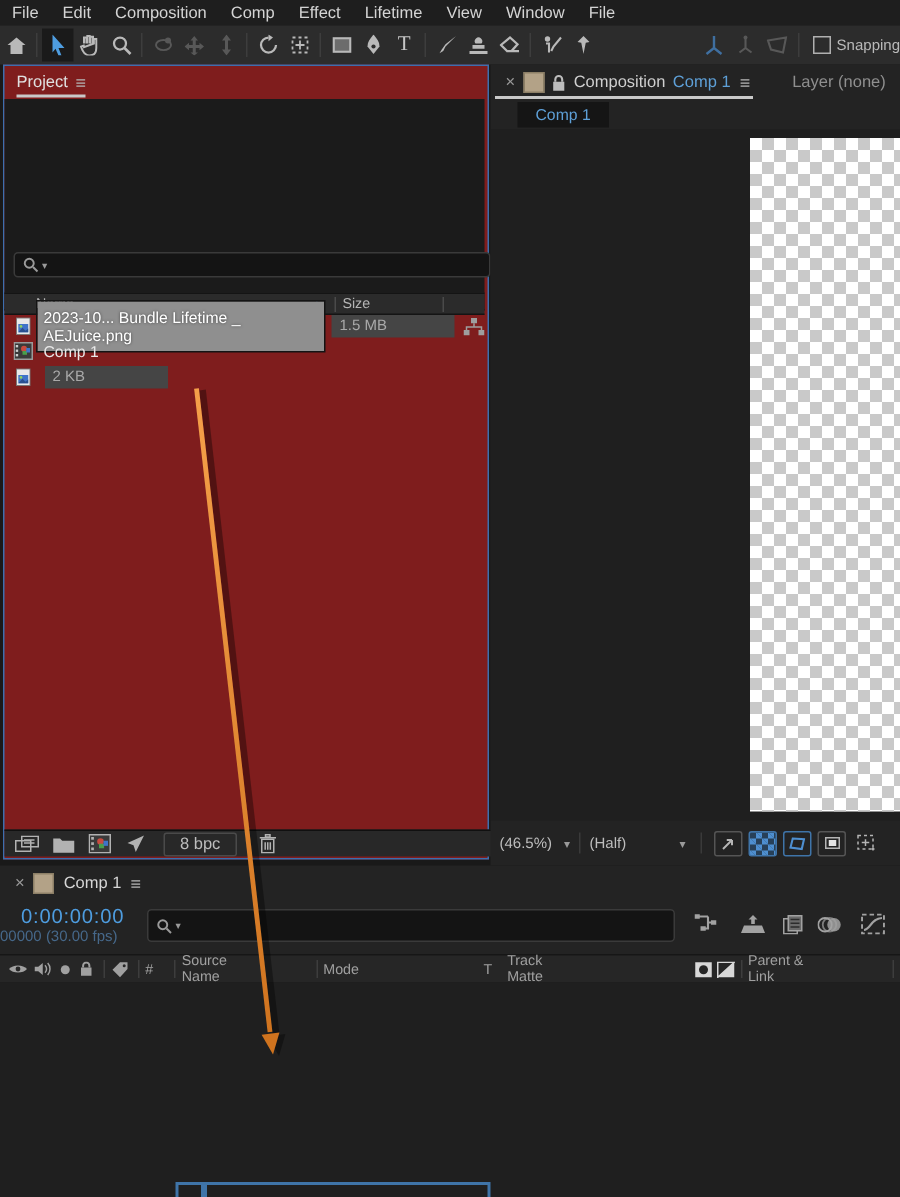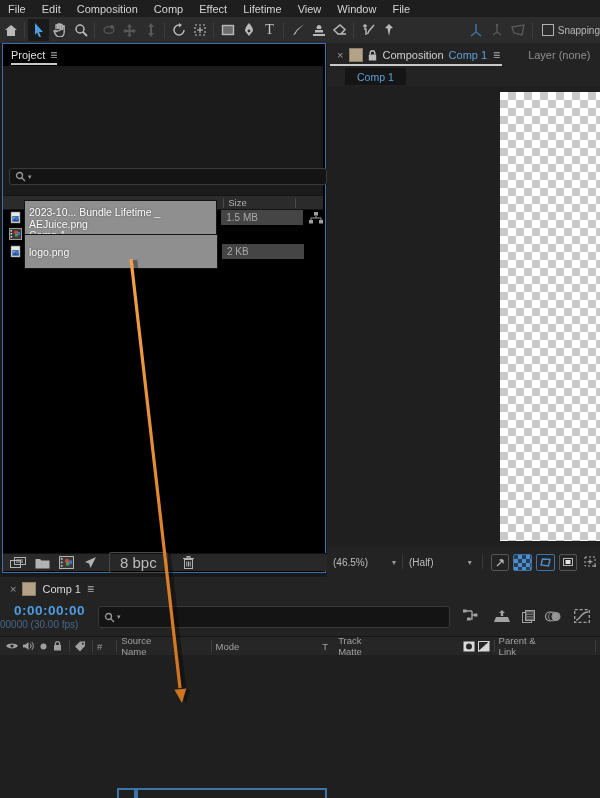--- a/index.html
+++ b/index.html
@@ -19,21 +19,21 @@
            display:flex;align-items:center;color:#b9b9b9}
   .tool{width:21px;height:22px;display:flex;align-items:center;justify-content:center;flex:0 0 auto}
   .tool.active{background:#1a1a1a}
   .tool.dim{color:#585858}
   .tool.blue{color:#3f6fa0}
   .tsep{width:1px;height:16px;background:#3d3d3d;margin:0 3px;flex:0 0 auto}
   #snap-box{width:10px;height:10px;border:1px solid #b0b0b0;margin:0 4px 0 6px;flex:0 0 auto}
   #snap-label{font-size:10px;white-space:nowrap}
 
   
-  #project-panel{left:2px;top:43px;width:322px;height:528px;background:#000000;
+  #project-panel{left:2px;top:43px;width:322px;height:528px;background:#7f1d1d;
                  border:1px solid #3c6fae}
   .ptab-row{height:21px;display:flex;align-items:center;font-size:11px}
   .ptab{display:flex;align-items:center;gap:5px;padding:0 8px;height:100%}
   .ptab .menu-glyph{color:#b5b5b5;font-size:12px}
   .ptab-active{color:#e0e0e0;position:relative}
   .ptab-active::after{content:"";position:absolute;left:8px;right:8px;bottom:0;
                       height:2px;background:#c9c9c9}
   .ptab-inactive{color:#8f8f8f}
   #proj-preview{left:0;top:22px;width:320px;height:140px;background:#1b1b1b;
                 border-bottom:1px solid #101010}
@@ -49,55 +49,55 @@
   .cell-name{height:33px;display:flex;align-items:center;padding:0 4px;color:#e8e8e8}
   .cell-sel{background:#8f8f8f;outline:1px solid #141414;color:#fff;
             text-shadow:0 0 2px rgba(0,0,0,.55)}
   .cell-size{height:15px;display:flex;align-items:center;padding:0 5px;
              background:#454545;color:#a9a9a9;font-size:10px}
   .ficon{width:13px;height:13px;margin:0 3px 0 6px;flex:0 0 auto}
   #proj-footer{left:0;top:509px;width:320px;height:17px;background:#282828;
                border-top:1px solid #101010;display:flex;align-items:center;
                gap:6px;padding-left:6px;color:#b2b2b2}
   .fbtn{display:flex;align-items:center;justify-content:center;width:18px;height:15px}
-  #bpc{border:1px solid #4a4a4a;border-radius:2px;font-size:15px;color:#bdbdbd;
+  #bpc{border:1px solid #4a4a4a;border-radius:2px;font-size:11px;color:#bdbdbd;
        padding:1px 10px;margin-left:4px}
 
   
   #comp-panel{left:327px;top:43px;width:273px;height:534px;background:#232323}
   #comp-tabrow{left:0;top:2px;width:273px;height:20px;display:flex;align-items:center;
                font-size:11px;color:#cfcfcf}
   #comp-tab-underline{left:3px;top:21px;width:172px;height:2px;background:#c9c9c9}
   .swatch{width:12px;height:12px;background:#b3a287;border:1px solid #8c7f66;flex:0 0 auto}
   #comp-chip{left:18px;top:25px;height:17px;background:#151515;color:#5ea0d8;
              font-size:10.5px;display:flex;align-items:center;padding:0 12px}
   #comp-viewer{left:0;top:43px;width:273px;height:461px;background:#1f1f1f;overflow:hidden}
   #checkerboard{position:absolute;left:173px;top:6px;width:100px;height:449px;
     background-color:#ffffff;
     background-image:linear-gradient(45deg,#c9c9c9 25%,transparent 25%,transparent 75%,#c9c9c9 75%),
                      linear-gradient(45deg,#c9c9c9 25%,transparent 25%,transparent 75%,#c9c9c9 75%);
     background-size:16px 16px;background-position:0 0,8px 8px}
   #comp-controls{left:0;top:506px;width:273px;height:26px;display:flex;align-items:center;
                  font-size:10px;color:#bdbdbd}
-  .dropdown{display:flex;align-items:center;gap:24px;padding:0 6px}
+  .dropdown{display:flex;align-items:center;gap:8px;padding:0 6px}
   .chev{font-size:8px;color:#9a9a9a}
   .cbtn{width:17px;height:15px;border:1px solid #555;border-radius:2px;margin-left:4px;
         display:flex;align-items:center;justify-content:center;color:#b5b5b5}
   .cbtn.on{border-color:#3f74a8;color:#4e8fd0}
   #tgrid{background-color:#274058;
     background-image:linear-gradient(45deg,#4e8fd0 25%,transparent 25%,transparent 75%,#4e8fd0 75%),
                      linear-gradient(45deg,#4e8fd0 25%,transparent 25%,transparent 75%,#4e8fd0 75%);
     background-size:8px 8px;background-position:0 0,4px 4px}
 
   
   #timeline{left:0;top:577px;width:600px;height:221px;background:#232323}
   #tl-tabrow{left:0;top:2px;height:19px;display:flex;align-items:center;gap:6px;
              padding-left:10px;font-size:11px;color:#d6d6d6}
   #tl-controls{left:0;top:22px;width:600px;height:36px}
-  #timecode{position:absolute;left:14px;top:4px;font-size:13.5px;font-weight:bold;
+  #timecode{position:absolute;left:14px;top:4px;font-size:13.5px;font-weight:normal;
             color:#4e9de0;letter-spacing:.5px}
   #frameinfo{position:absolute;left:0;top:20px;font-size:10px;color:#46688a}
   #tl-search{position:absolute;left:98px;top:7px;width:340px;height:20px;border-radius:3px}
   .tl-ic{position:absolute;top:7px;width:20px;height:20px;display:flex;align-items:center;
          justify-content:center;color:#a2a2a2}
   #tl-header{left:0;top:59px;width:600px;height:18px;background:#262626;
              border-top:1px solid #161616;border-bottom:1px solid #161616;
              display:flex;align-items:center;font-size:9.5px;color:#a0a0a0}
   .thsep{width:1px;height:12px;background:#3d3d3d;margin:0 4px}
   #tl-body{left:0;top:78px;width:600px;height:143px;background:#1f1f1f}
@@ -304,21 +304,20 @@
 
   <div class="prow abs" style="top:199px">
     <span class="ficon">
       <svg width="13" height="13" viewBox="0 0 13 13">
           <rect x="2" y="1" width="9" height="11" fill="#e9e9e9" stroke="#777" stroke-width=".6"></rect>
           <rect x="3.2" y="5" width="6.6" height="5.5" fill="#3f74c9"></rect>
           <circle cx="5" cy="6.6" r=".9" fill="#8fd25e"></circle>
           <path d="M3.2 10.5 L6 7.5 L8 9.5 L9.8 8 V10.5 Z" fill="#2a4f8f"></path>
         </svg>
     </span>
-    <div class="cell-name cell-sel" style="width:184px">logo.png</div>
     <div class="cell-size" style="width:72px;margin-left:5px">2 KB</div>
   </div>
 
   <div id="proj-footer" class="abs">
     <span class="fbtn">
       <svg width="16" height="12" viewBox="0 0 16 12">
           <rect x="0.5" y="3.5" width="10" height="7" fill="none" stroke="currentColor"></rect>
           <rect x="4.5" y="0.5" width="11" height="7" fill="none" stroke="currentColor"></rect>
           <line x1="6" y1="3" x2="13" y2="3" stroke="currentColor"></line>
           <line x1="6" y1="5" x2="13" y2="5" stroke="currentColor"></line>

